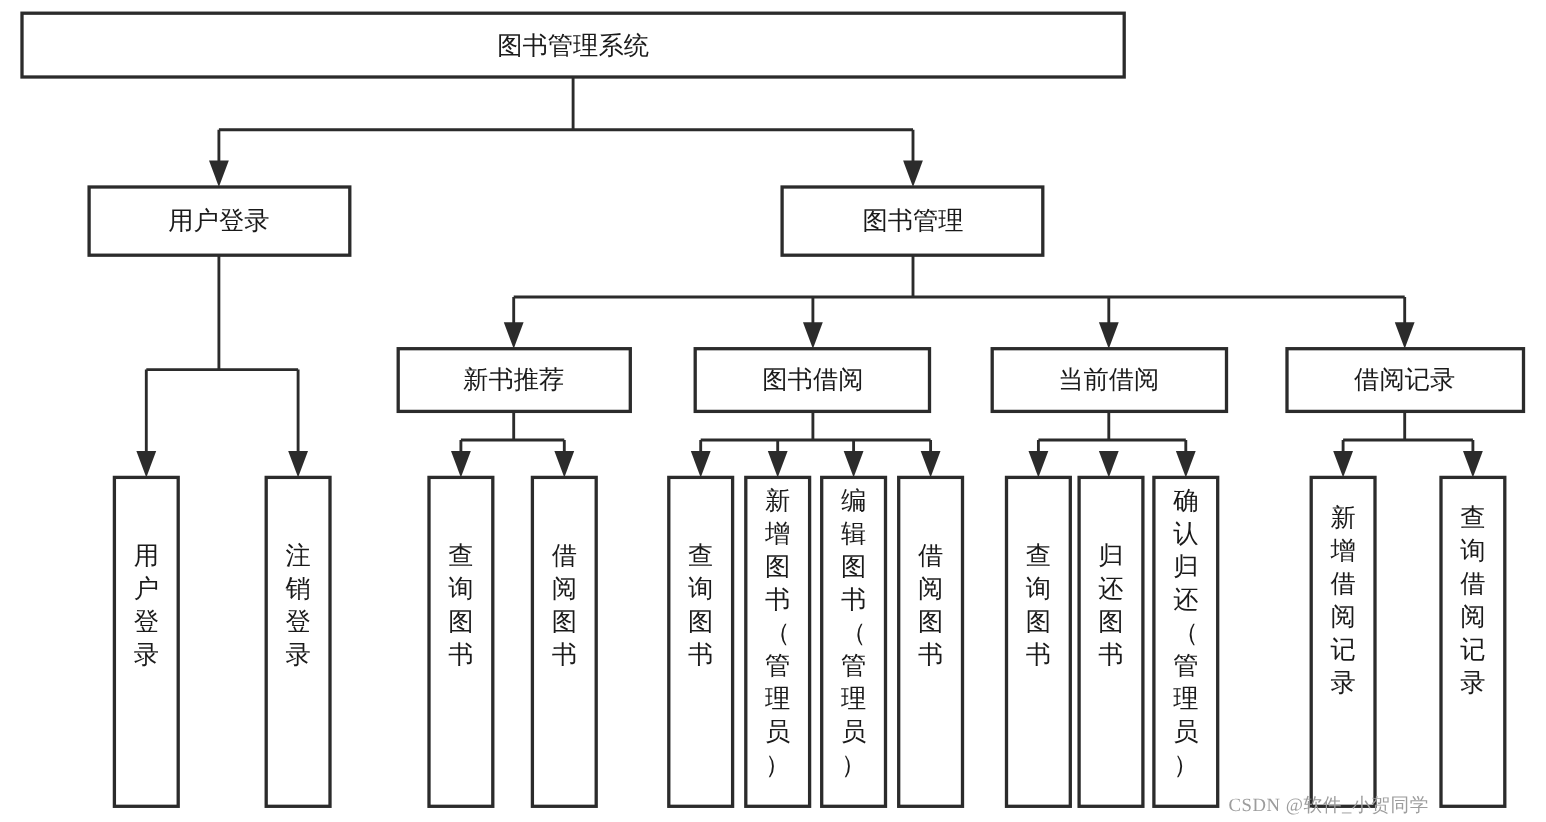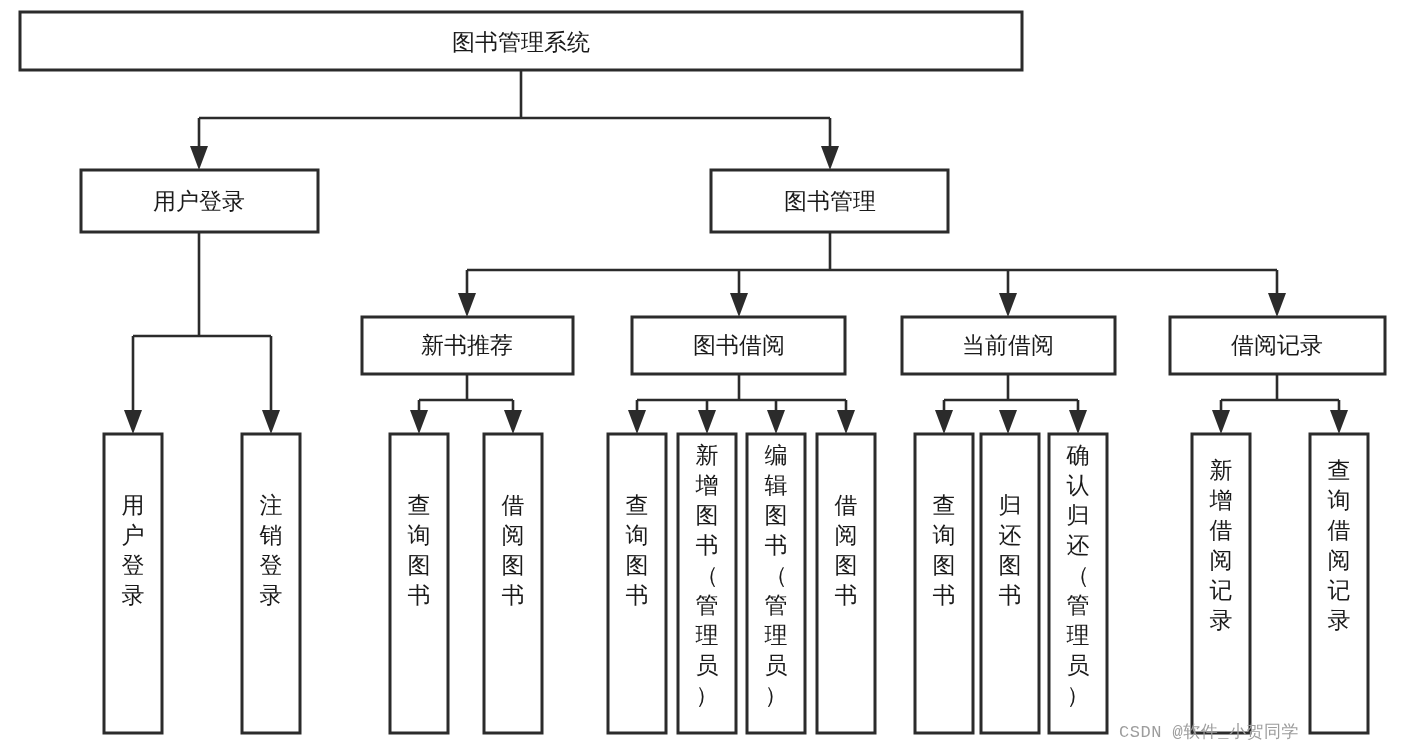--- a/index.html
+++ b/index.html
@@ -18,21 +18,21 @@
     font-size:23px;fill:#1a1a1a;
     text-anchor:middle;dominant-baseline:middle;
   }
   .leaf-label{
     font-family:"DejaVu Sans","Liberation Sans",sans-serif;
     font-size:23px;fill:#1a1a1a;
     text-anchor:middle;
   }
   .watermark{
     position:absolute;right:12px;bottom:4px;
-    font-family:Liberation Mono, monospace;
+    font-family:Liberation Serif, serif;
     font-size:17px;color:#9d9d9d;white-space:nowrap;
     letter-spacing:0.5px;
   }
 </style>
 </head>
 <body>
 
 <div id="diagram-root">
   <svg width="1405" height="747" viewBox="0 0 1405 747" xmlns="http://www.w3.org/2000/svg">
 

